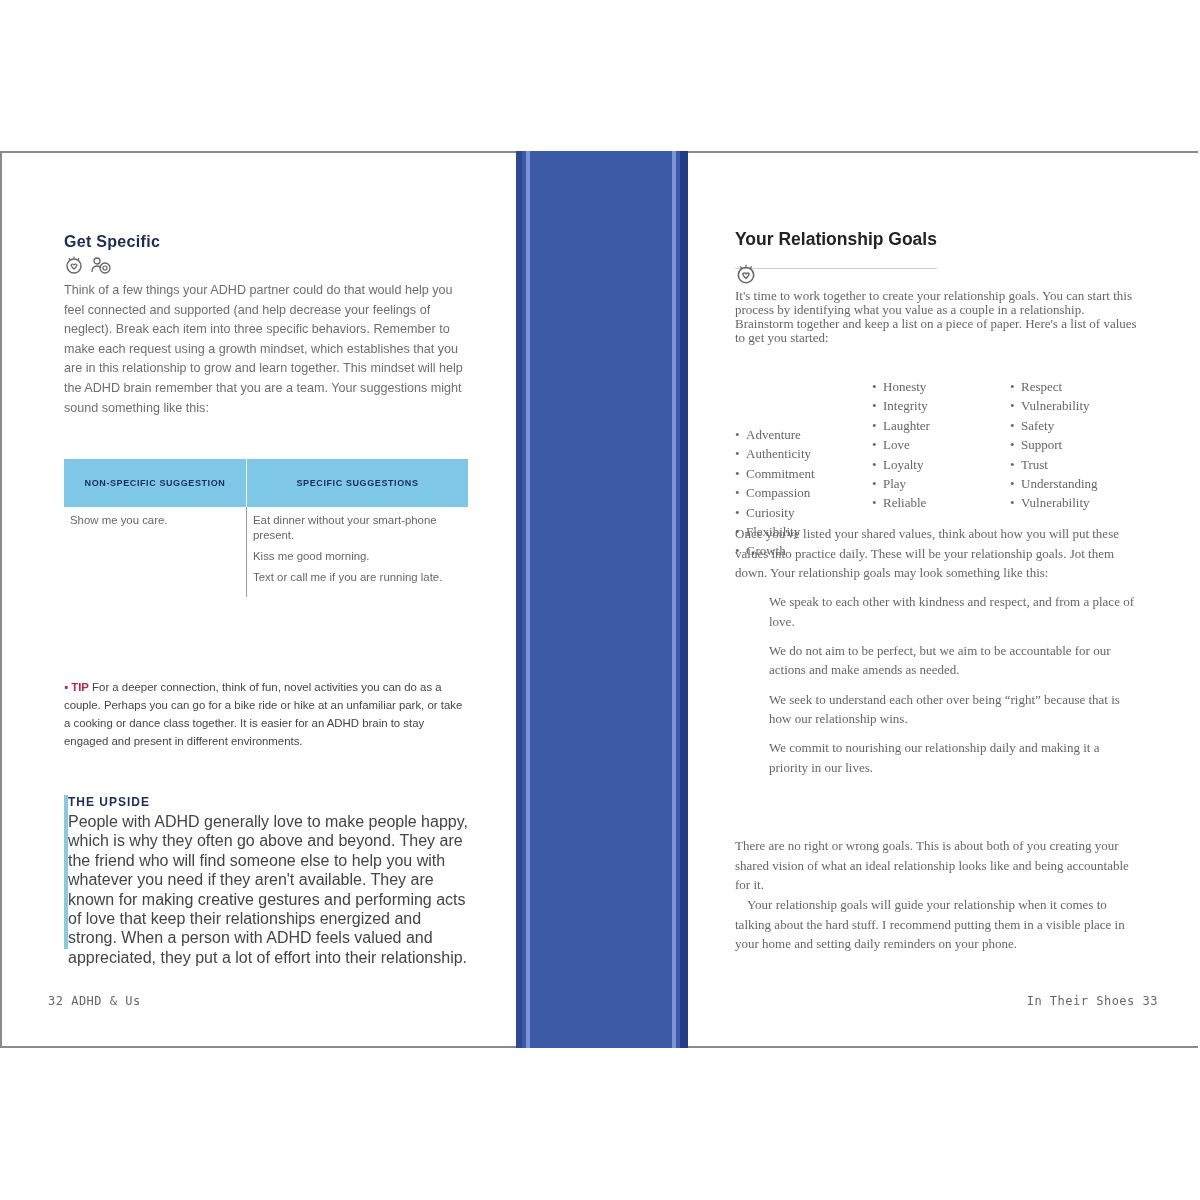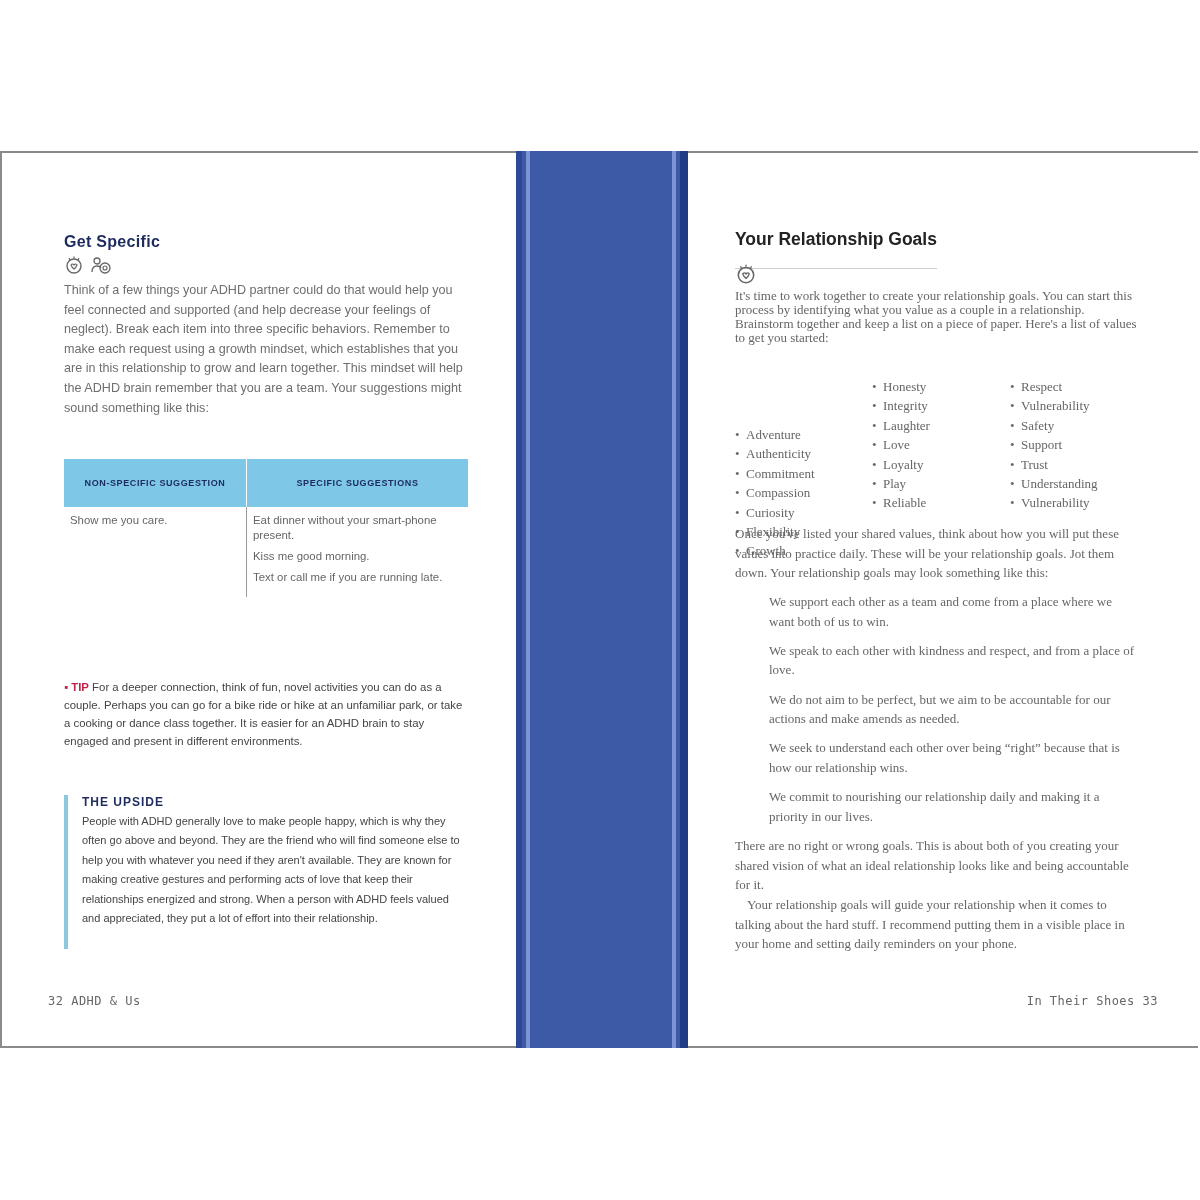--- a/index.html
+++ b/index.html
@@ -25,23 +25,23 @@
     table.sugg th { background: #7ec7e6; color: #1d2b5e; font-size: 9px; font-weight: bold; letter-spacing: 0.6px; padding: 19px 6px; text-transform: uppercase; }
     table.sugg th:first-child { width: 170px; border-right: 1px solid #ffffff; }
     table.sugg td { vertical-align: top; padding: 6px 6px 6px 6px; }
     table.sugg td.col-left { border-right: 1px solid #9a9a9a; }
     table.sugg tr.r1 td { border-bottom: 1px solid #9a9a9a; }
     .spec-item { margin: 0 0 6px 0; line-height: 15px; }
     .nonspec { line-height: 15px; }
     .tip { position: absolute; left: 62px; top: 525px; width: 400px; font-size: 11.4px; line-height: 18px; color: #444; margin: 0; }
     .tip .bullet { color: #c2224a; }
     .tip .tip-label { color: #c2224a; font-weight: bold; }
-    .upside { position: absolute; left: 62px; top: 642px; width: 404px; height: 154px; border-left: 4px solid #8cc8de; padding-left: 14px; box-sizing: border-box; }
+    .upside { position: absolute; left: 62px; top: 642px; width: 404px; height: 154px; border-left: 4px solid #8cc8de; box-sizing: border-box; }
     .upside-title { font-size: 12px; font-weight: bold; color: #1d2b5e; letter-spacing: 1px; margin: 0 0 3px 0; }
-    .upside-body { font-size: 11px; line-height: 19.4px; color: #444; margin: 0; }
+    .upside-body { font-size: 16px; line-height: 19.4px; color: #444; margin: 0; }
     .folio-left { position: absolute; left: 46px; top: 841px; font-family: "DejaVu Sans Mono", monospace; font-size: 12px; color: #666; letter-spacing: 0.5px; }
 
     
     .rg-title { position: absolute; left: 47px; top: 76px; font-size: 17.5px; color: #222; margin: 0; padding-bottom: 18px; border-bottom: 1px solid #cfcfcf; }
     .rg-icon { position: absolute; left: 47px; top: 110px; width: 22px; height: 22px; }
     .serif { font-family: "Liberation Serif", serif; color: #666; }
     .rg-intro { position: absolute; left: 47px; top: 136px; width: 410px; font-size: 13px; line-height: 14px; margin: 0; }
     .values { position: absolute; left: 47px; top: 224px; width: 420px; display: flex; font-size: 13px; line-height: 19.4px; }
     .values ul { list-style: none; padding: 0; margin: 0; }
     .values ul.c1 { width: 137px; margin-top: 48px; }
@@ -156,21 +156,20 @@
         <li>Support</li>
         <li>Trust</li>
         <li>Understanding</li>
         <li>Vulnerability</li>
       </ul>
     </div>
 
     <p class="serif rg-once">Once you've listed your shared values, think about how you will put these values into practice daily. These will be your relationship goals. Jot them down. Your relationship goals may look something like this:</p>
 
     <div class="serif goals">
-      <p class="goal">We support each other as a team and come from a place where we want both of us to win.</p>
       <p class="goal">We speak to each other with kindness and respect, and from a place of love.</p>
       <p class="goal">We do not aim to be perfect, but we aim to be accountable for our actions and make amends as needed.</p>
       <p class="goal">We seek to understand each other over being “right” because that is how our relationship wins.</p>
       <p class="goal">We commit to nourishing our relationship daily and making it a priority in our lives.</p>
     </div>
 
     <p class="serif rg-end2">Your relationship goals will guide your relationship when it comes to talking about the hard stuff. I recommend putting them in a visible place in your home and setting daily reminders on your phone.</p>
     <p class="serif rg-end">There are no right or wrong goals. This is about both of you creating your shared vision of what an ideal relationship looks like and being accountable for it.</p>
 
     <div class="folio-right">In Their Shoes  33</div>

